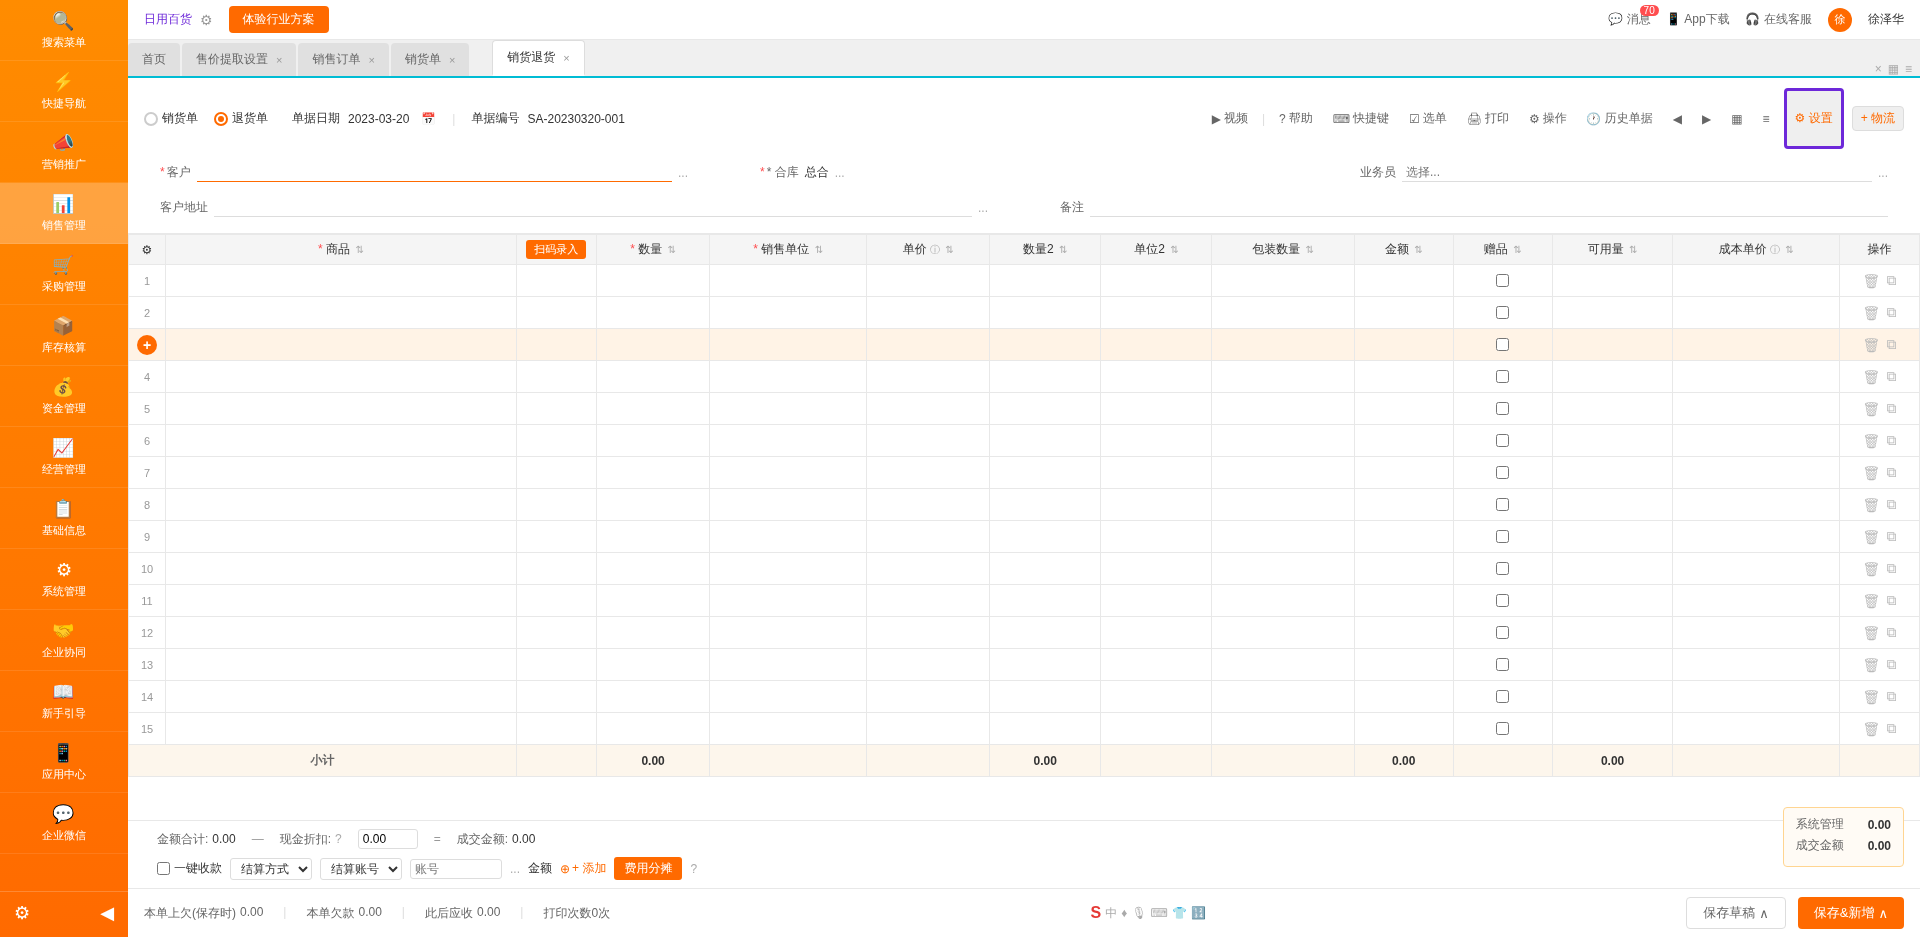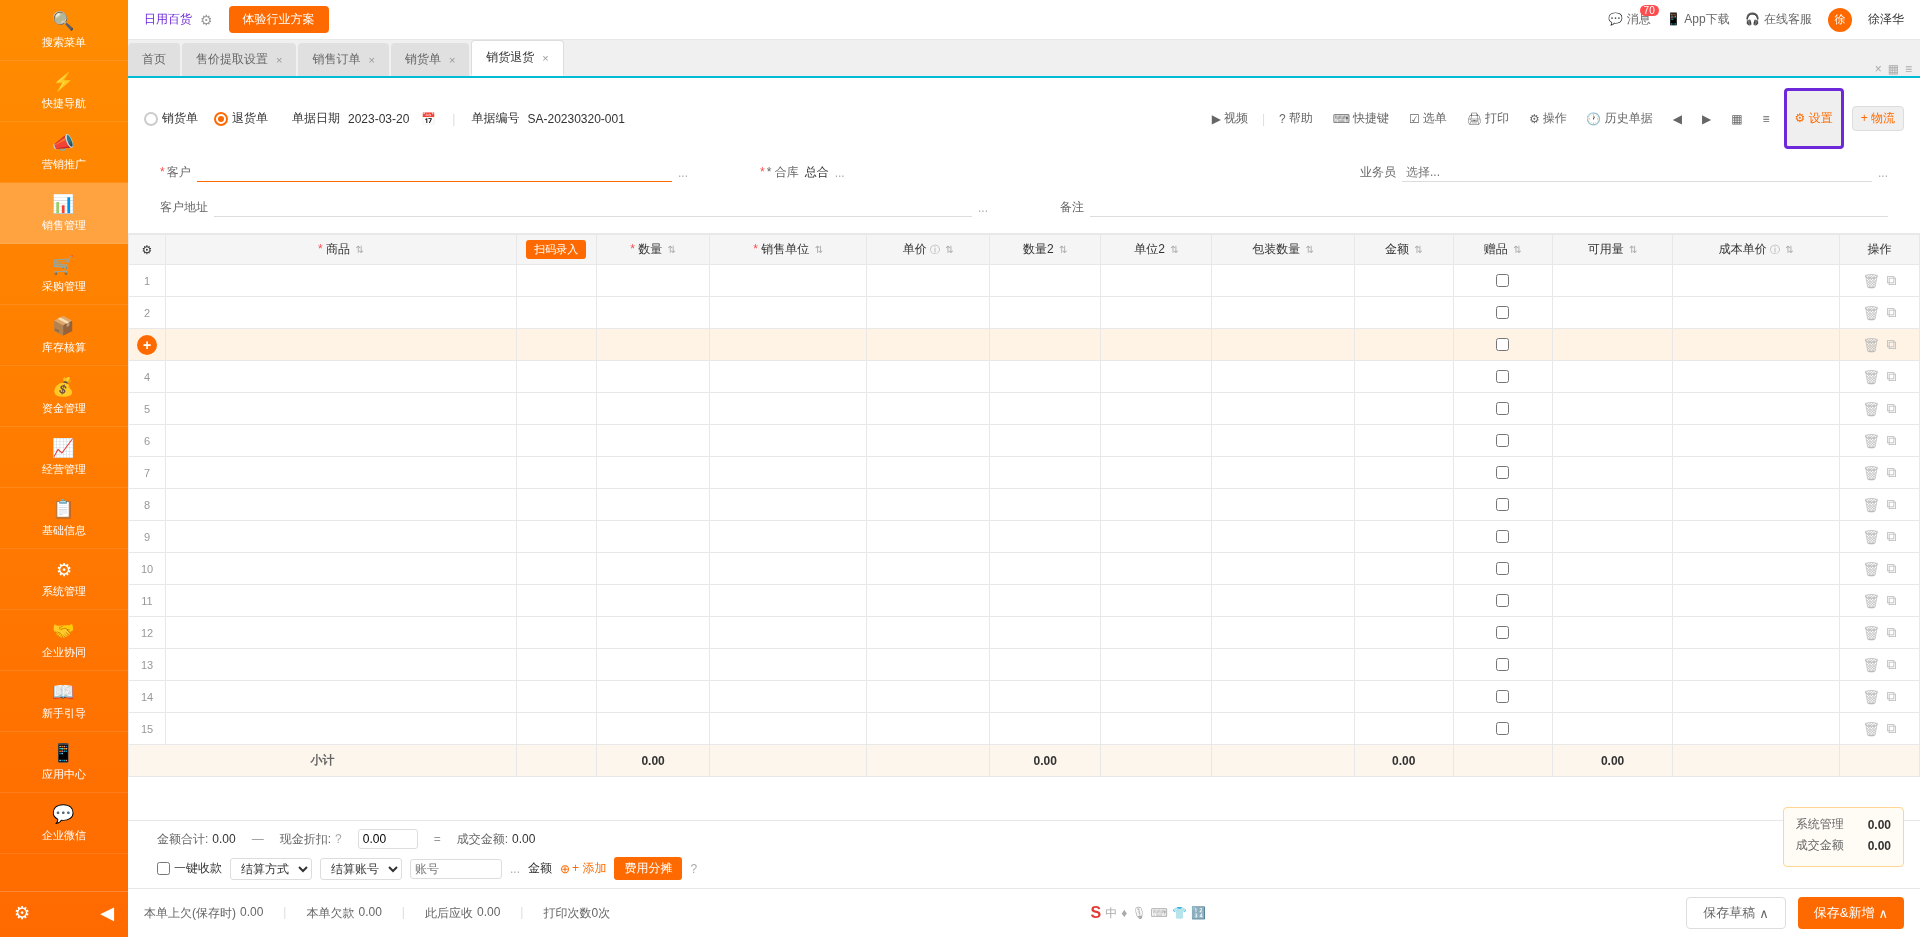--- a/index.html
+++ b/index.html
@@ -27,21 +27,21 @@
     .top-bar { height: 40px; background: white; display: flex; align-items: center; justify-content: space-between; padding: 0 16px; border-bottom: 1px solid #e8e8e8; flex-shrink: 0; }
     .top-bar-left { display: flex; align-items: center; gap: 8px; }
     .breadcrumb-item { font-size: 12px; color: #6d28d9; }
     .settings-icon { color: #999; cursor: pointer; font-size: 14px; margin-right: 8px; }
     .try-btn { background: #ff6a00; color: white; border: none; padding: 5px 14px; border-radius: 4px; font-size: 12px; cursor: pointer; }
     .top-bar-right { display: flex; align-items: center; gap: 16px; font-size: 12px; color: #666; }
     .notification-badge { position: relative; display: inline-block; }
     .badge { background: #ff4d4f; color: white; font-size: 10px; padding: 0 4px; border-radius: 8px; position: absolute; top: -6px; right: -8px; }
     .user-name { color: #333; }
     .tab { display: flex; align-items: center; padding: 8px 14px; font-size: 12px; cursor: pointer; border-radius: 4px 4px 0 0; margin-right: 2px; background: #e0e0e0; color: #666; gap: 4px; }
-    .tab.active { background: white; color: #333; border: 1px solid #ddd; border-bottom: 2px solid white; }
+    .tab.active { background: white; color: #333; border: 1px solid #ddd; border-bottom: 2px solid white; margin-left: 21px; }
     .tab-close { color: #999; font-size: 11px; margin-left: 4px; }
     
     
     .document-area { flex: 1; overflow: auto; background: white; display: flex; flex-direction: column; }
     
     
     .doc-header { padding: 10px 16px; border-bottom: 1px solid #e8e8e8; flex-shrink: 0; }
     .doc-header-toolbar { display: flex; align-items: center; justify-content: space-between; margin-bottom: 8px; }
     .doc-type-radios { display: flex; align-items: center; gap: 16px; }
     .radio-item { display: flex; align-items: center; gap: 4px; cursor: pointer; font-size: 12px; }

